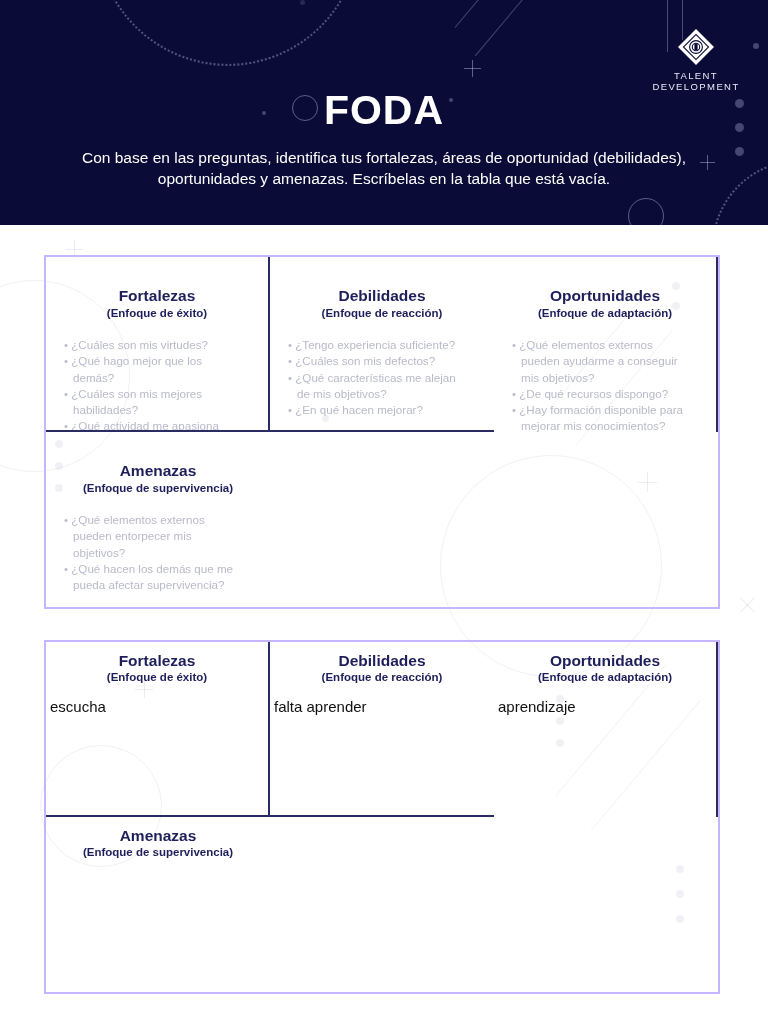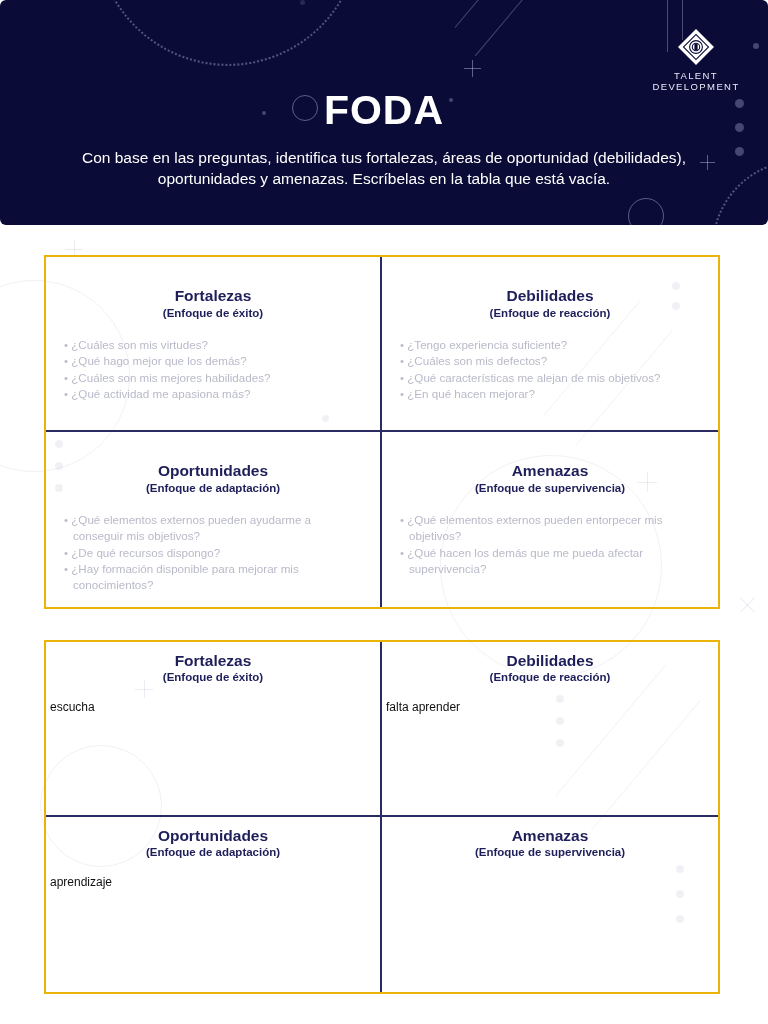--- a/index.html
+++ b/index.html
@@ -11,21 +11,20 @@
     position:relative;
   }
   .page{position:relative;width:768px;height:1024px;overflow:hidden;background:#fff;}
 
   
   .header{
     position:relative;
     width:768px;height:225px;
     background:#0b0b38;
     overflow:hidden;
-    border-radius:6px;
   }
   .hdr-deco{position:absolute;pointer-events:none;}
 
   .diag-wrap{position:absolute;left:455px;top:-30px;width:240px;height:170px;overflow:hidden;}
   .diag{position:absolute;width:1px;height:190px;background:rgba(200,205,235,.30);
         transform:rotate(40deg);transform-origin:top left;}
 
   .dotcircle{
     position:absolute;border-radius:50%;
     border:2px dotted rgba(190,195,230,.40);
@@ -69,25 +68,25 @@
   .b-x:before,.b-x:after{content:"";position:absolute;left:50%;top:0;width:1px;height:100%;
         margin-left:-.5px;background:rgba(60,60,120,.09);}
   .b-x:before{transform:rotate(45deg);}
   .b-x:after{transform:rotate(-45deg);}
   .b-diag{position:absolute;width:1px;background:rgba(60,60,120,.06);
         transform:rotate(40deg);transform-origin:top left;}
 
   
   .table{
     position:absolute;
-    border:2px solid #eab308;
+    border:2px solid #c4b5fd;
     box-sizing:border-box;
     background:transparent;
     display:grid;
-    grid-template-columns:1fr 1fr;
+    grid-template-columns:1fr 1fr 1fr;
   }
   #table-questions{left:44px;top:255px;width:676px;height:354px;
       grid-template-rows:1fr 1fr;}
   #table-answers{left:44px;top:640px;width:676px;height:354px;
       grid-template-rows:1fr 1fr;}
 
   .cell{position:relative;box-sizing:border-box;padding:0;overflow:hidden;}
   .cell.brd-r{border-right:2px solid #2b2b63;}
   .cell.brd-b{border-bottom:2px solid #2b2b63;}
 
@@ -106,21 +105,21 @@
     text-indent:-9px;padding-left:9px;margin:0;
   }
   .q-list li:before{content:"\2022\00a0";}
 
   
   .a-head{padding-top:10px;text-align:center;}
   .a-title{color:#1e1e5a;font-size:15.5px;font-weight:bold;line-height:18px;}
   .a-sub{color:#1e1e5a;font-size:11.5px;font-weight:bold;line-height:15px;margin-top:0px;}
   .a-value{
     margin-top:13px;padding-left:4px;
-    color:#101010;font-size:12px;line-height:18px;
+    color:#101010;font-size:15px;line-height:18px;
     font-family:"Liberation Sans",sans-serif;
   }
 </style>
 </head>
 <body>
 
 <div class="page">
 
   <div class="header">
 

